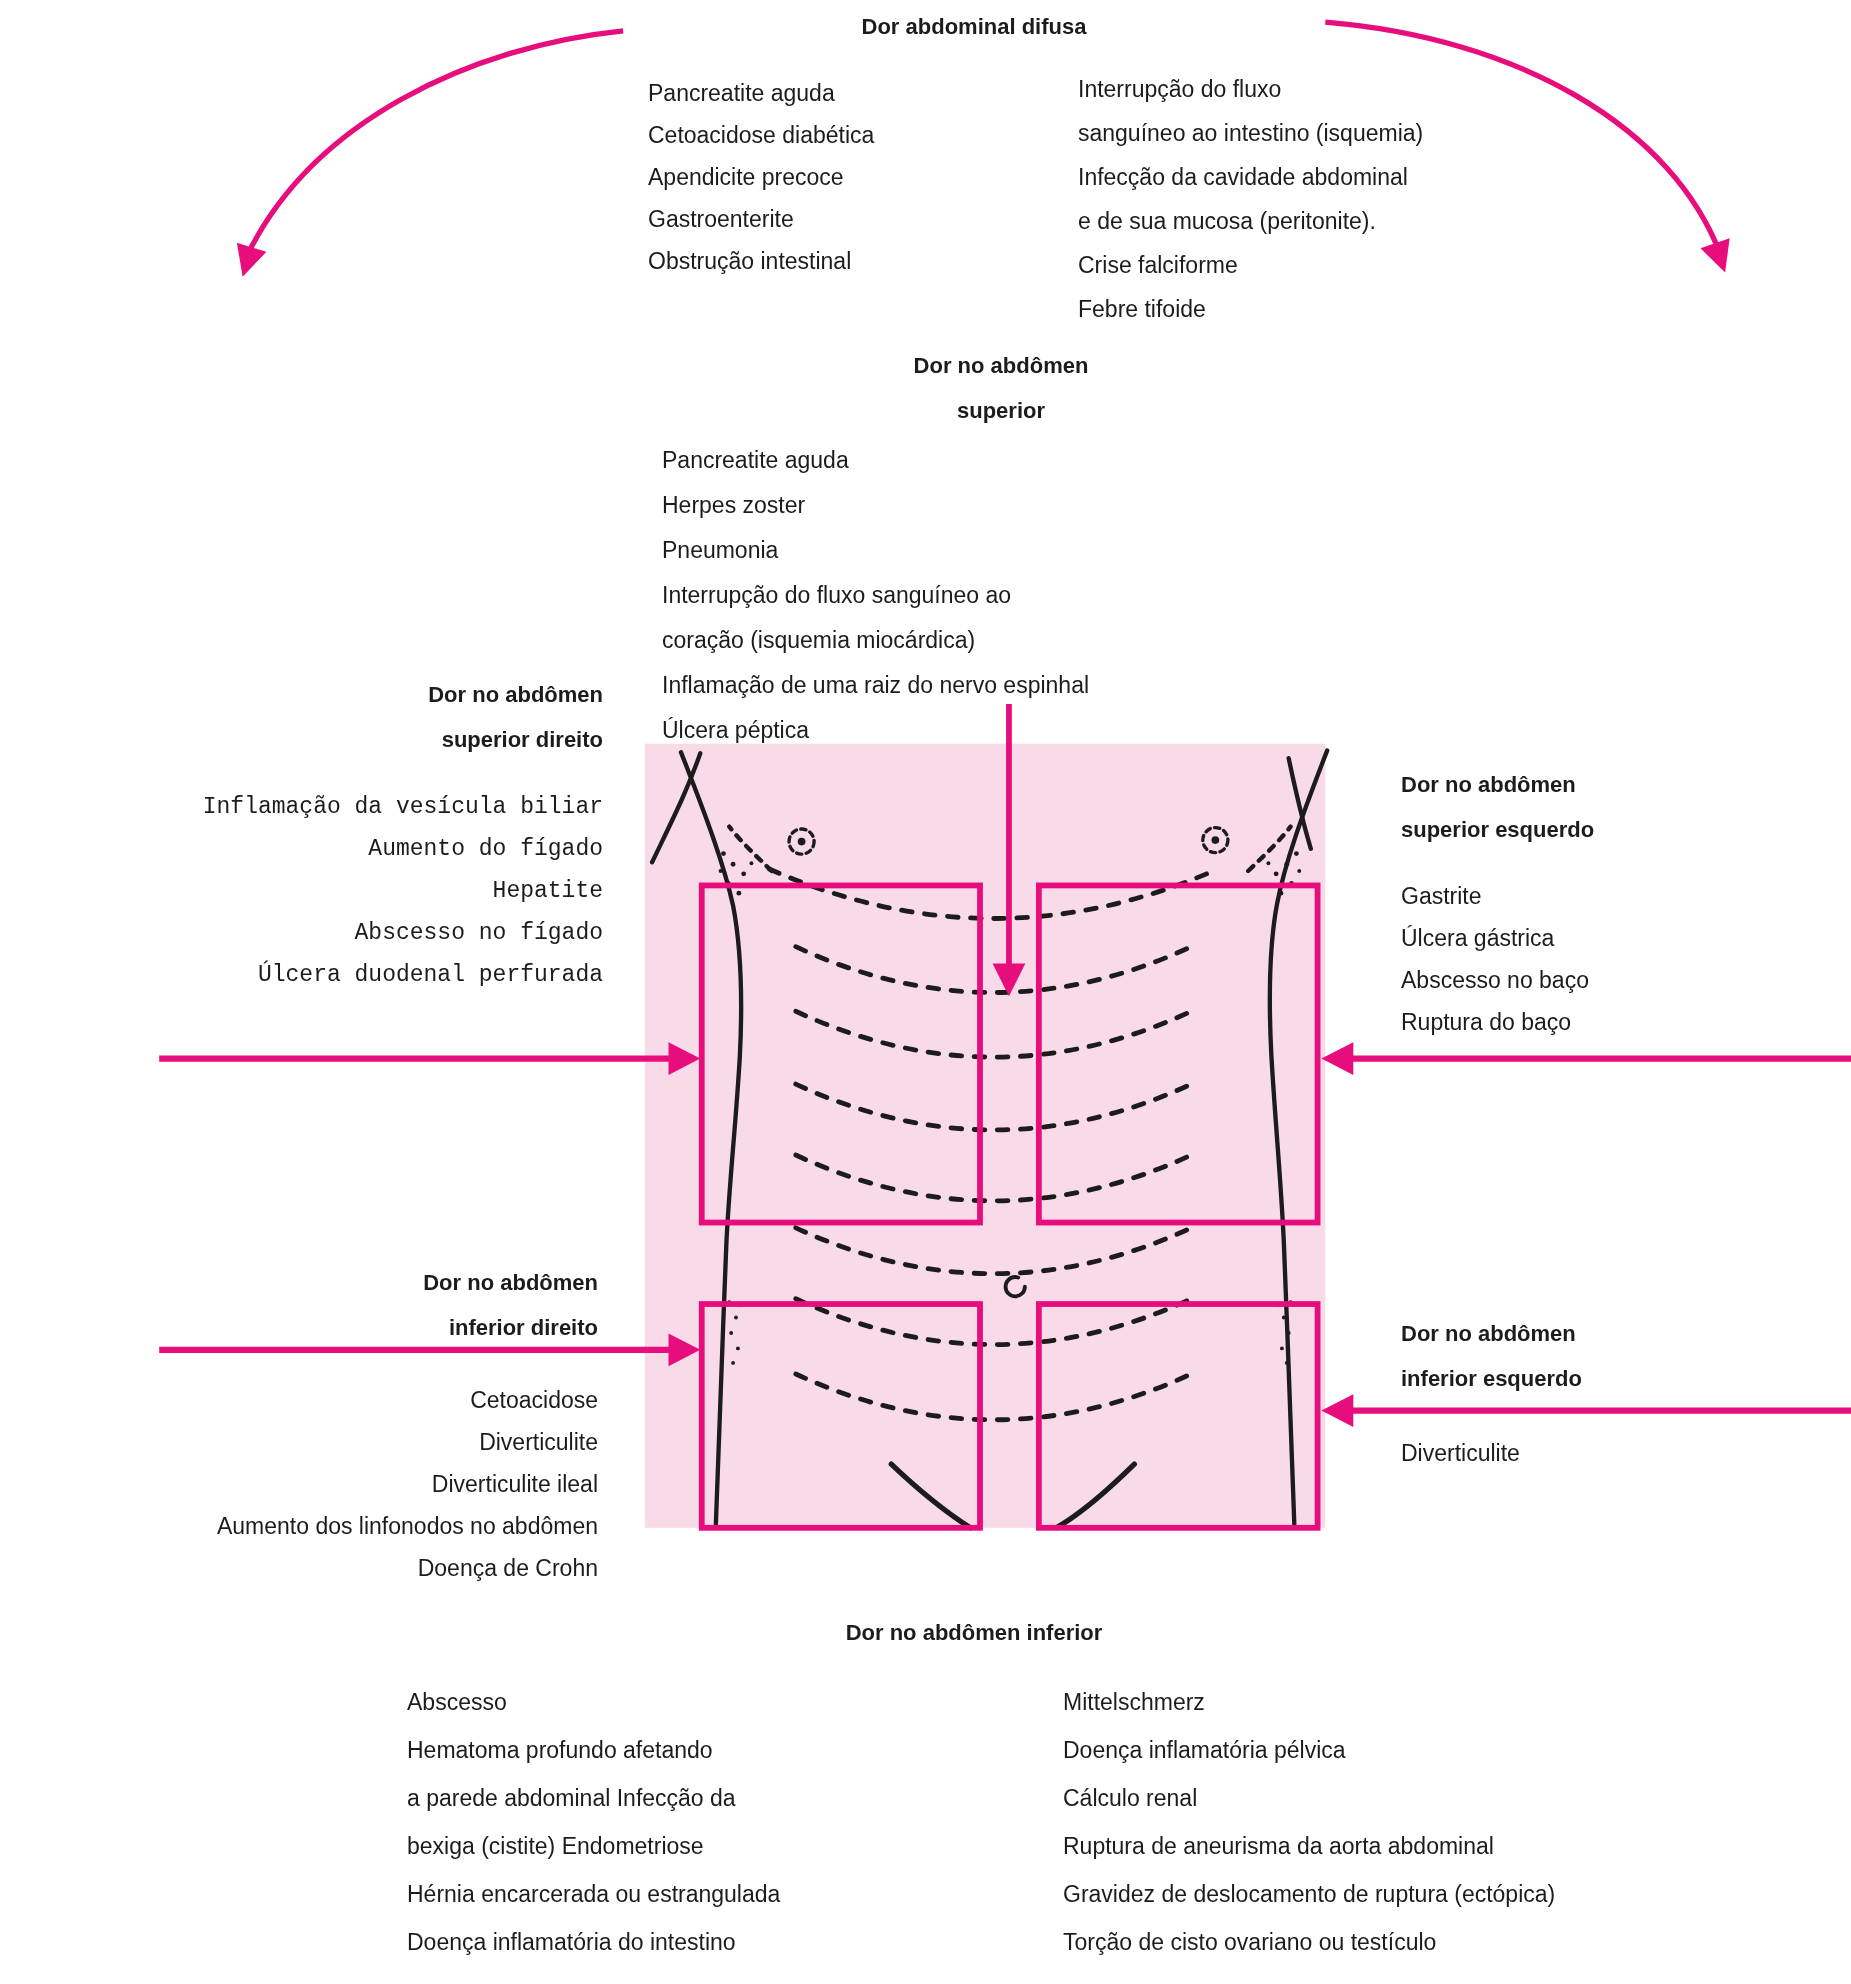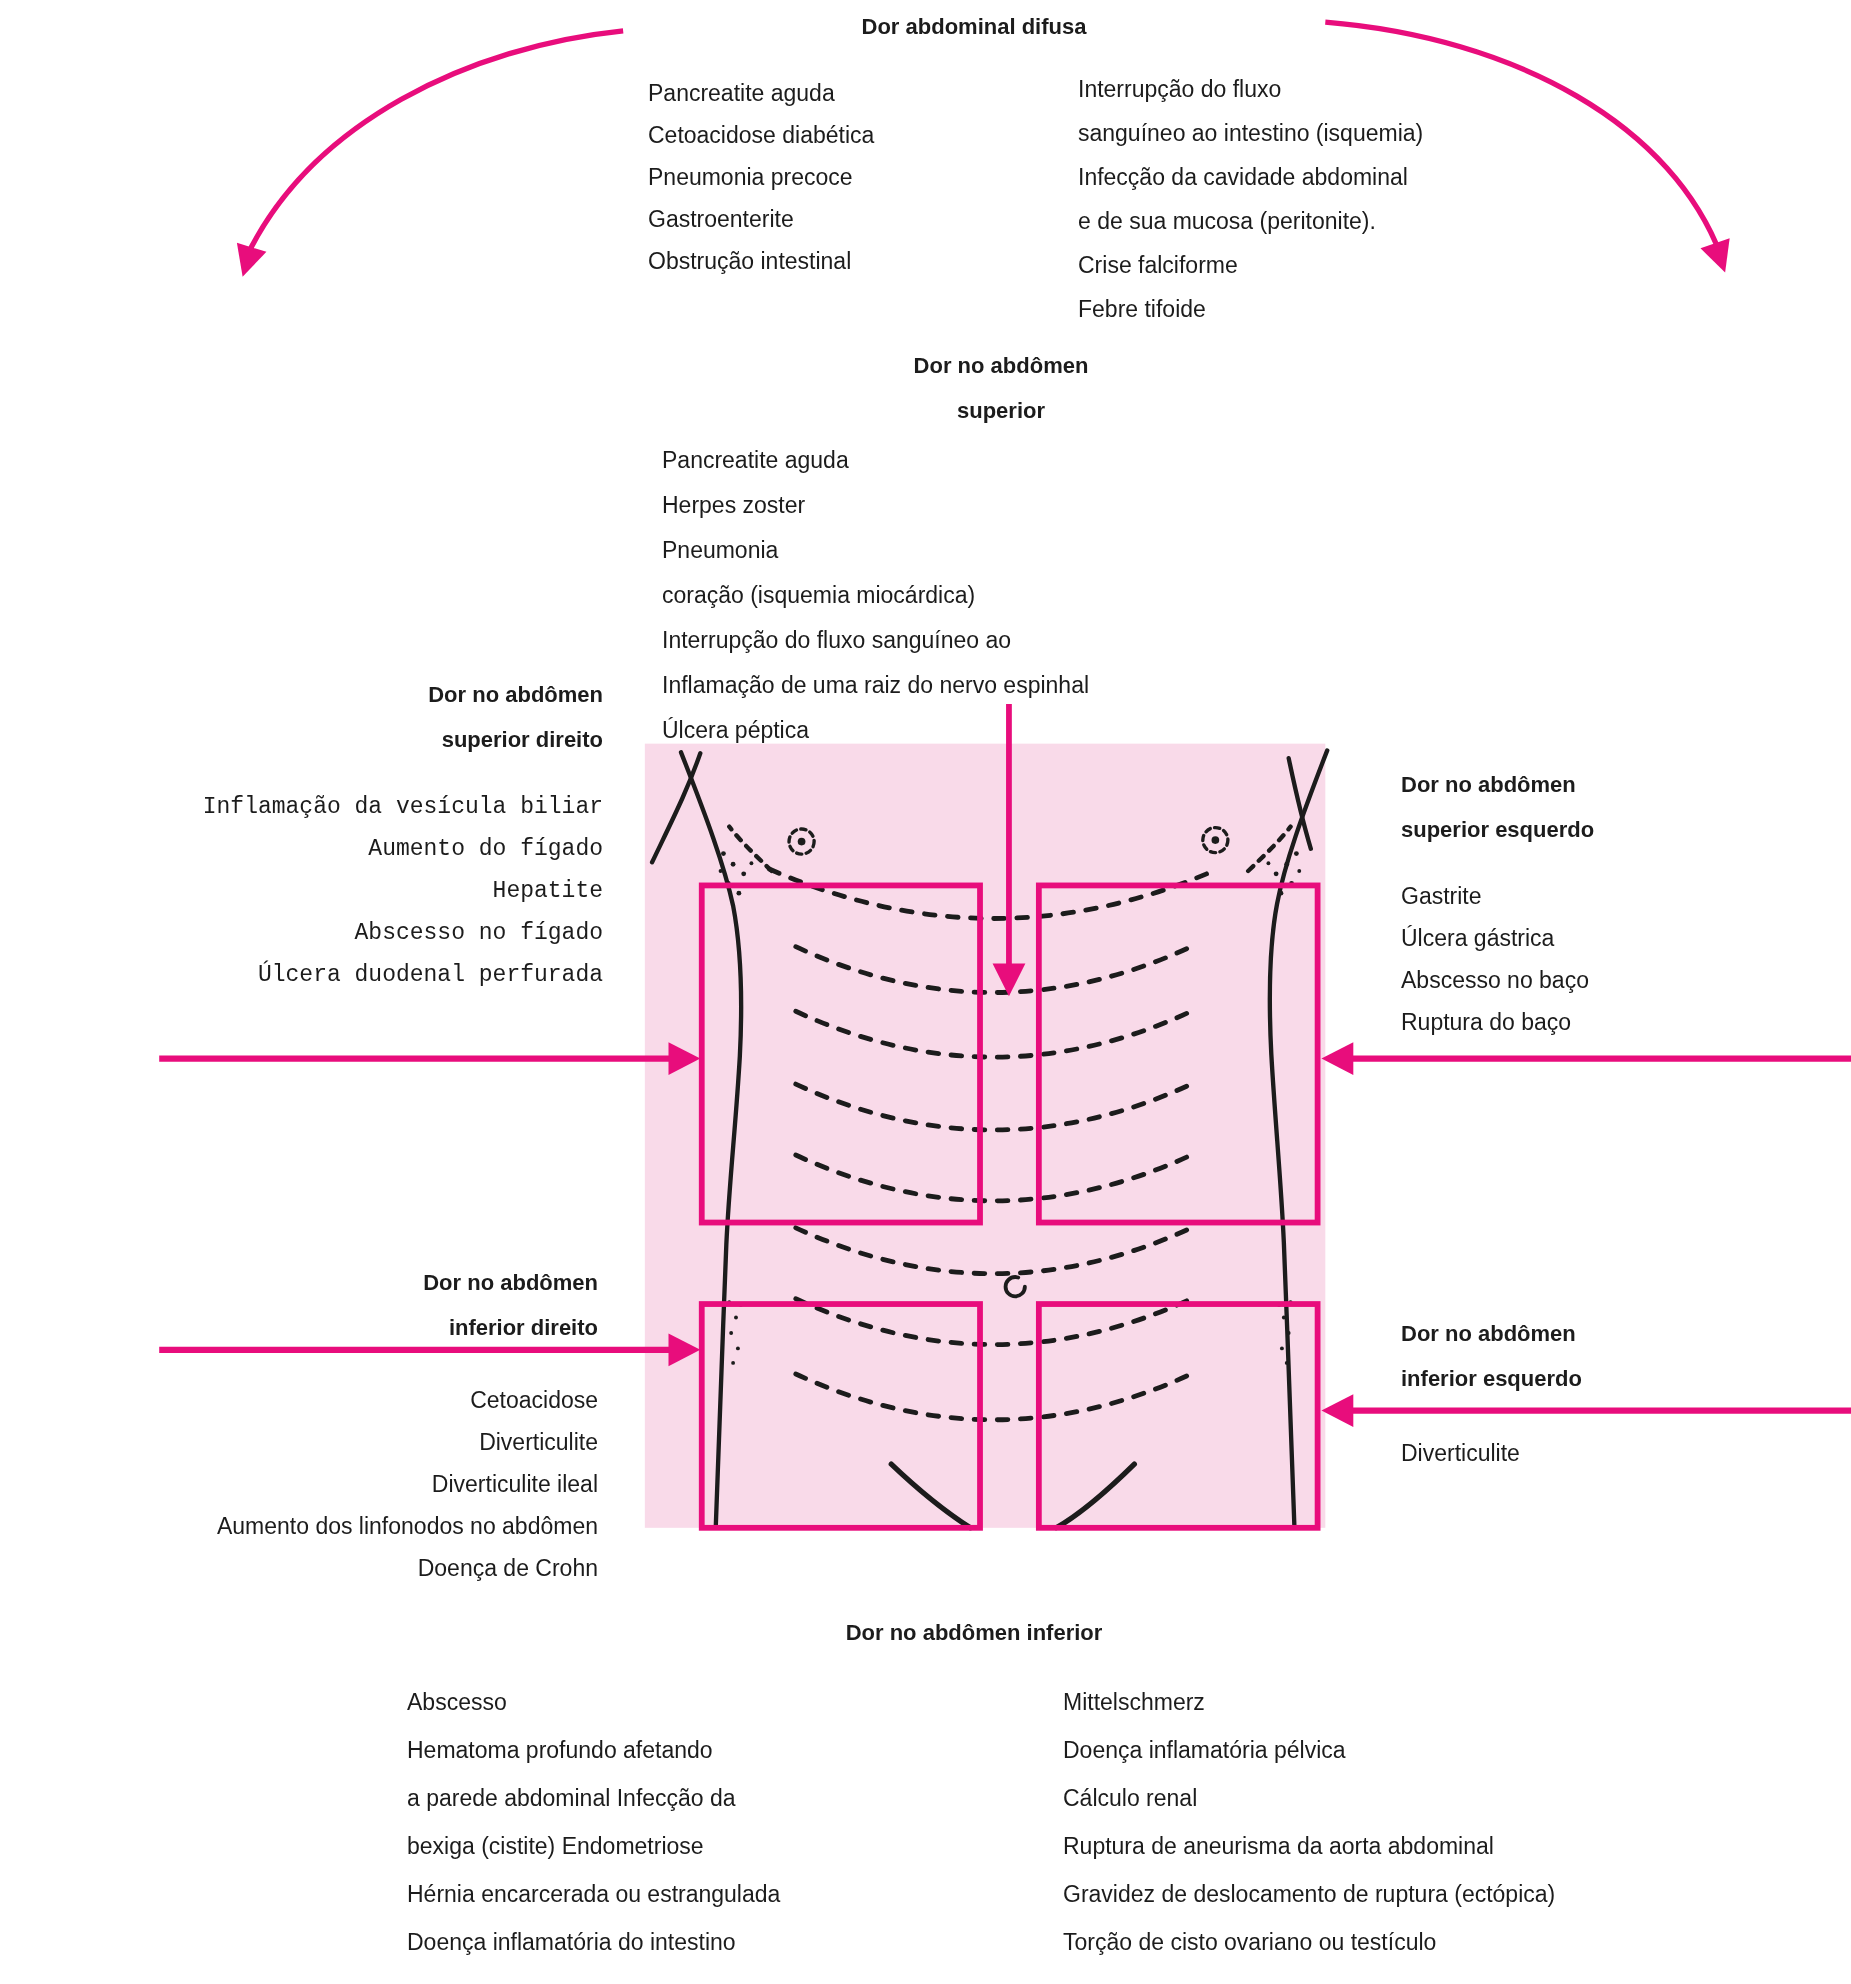--- a/index.html
+++ b/index.html
@@ -136,21 +136,21 @@
         <polygon points="0,0 -34,-66 34,-66" transform="translate(2740,2925) rotate(90)" stroke="none"></polygon>
       </g>
     </g>
   </svg>
 
   <div class="hd ctr" style="left:974px;top:3.9px;">Dor abdominal difusa</div>
 
   <div class="lst" style="left:648px;top:72px;">
     <div>Pancreatite aguda</div>
     <div>Cetoacidose diabética</div>
-    <div>Pneumonia precoce</div>
+    <div>Apendicite precoce</div>
     <div>Gastroenterite</div>
     <div>Obstrução intestinal</div>
   </div>
 
   <div class="lst" style="left:1078px;top:67px;line-height:44px;">
     <div>Interrupção do fluxo</div>
     <div>sanguíneo ao intestino (isquemia)</div>
     <div>Infecção da cavidade abdominal</div>
     <div>e de sua mucosa (peritonite).</div>
     <div>Crise falciforme</div>
@@ -158,22 +158,22 @@
   </div>
 
   <div class="hd ctr" style="left:1001px;top:343px;">
     <div>Dor no abdômen</div>
     <div>superior</div>
   </div>
   <div class="lst sup" style="left:662px;top:438px;">
     <div>Pancreatite aguda</div>
     <div>Herpes zoster</div>
     <div>Pneumonia</div>
+    <div>Interrupção do fluxo sanguíneo ao</div>
     <div>coração (isquemia miocárdica)</div>
-    <div>Interrupção do fluxo sanguíneo ao</div>
     <div>Inflamação de uma raiz do nervo espinhal</div>
     <div>Úlcera péptica</div>
   </div>
 
   <div class="hd ralign" style="right:1249px;top:672px;">
     <div>Dor no abdômen</div>
     <div>superior direito</div>
   </div>
   <div class="lst ralign" style="right:1249px;top:786px;font-family:Liberation Mono, monospace;">
     <div>Inflamação da vesícula biliar</div>

